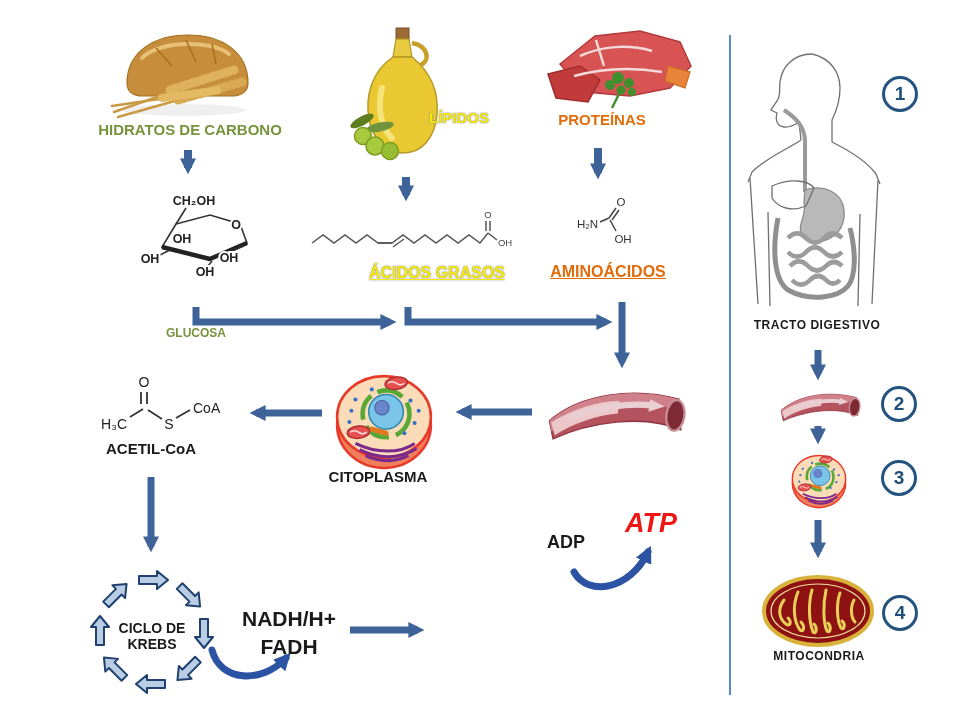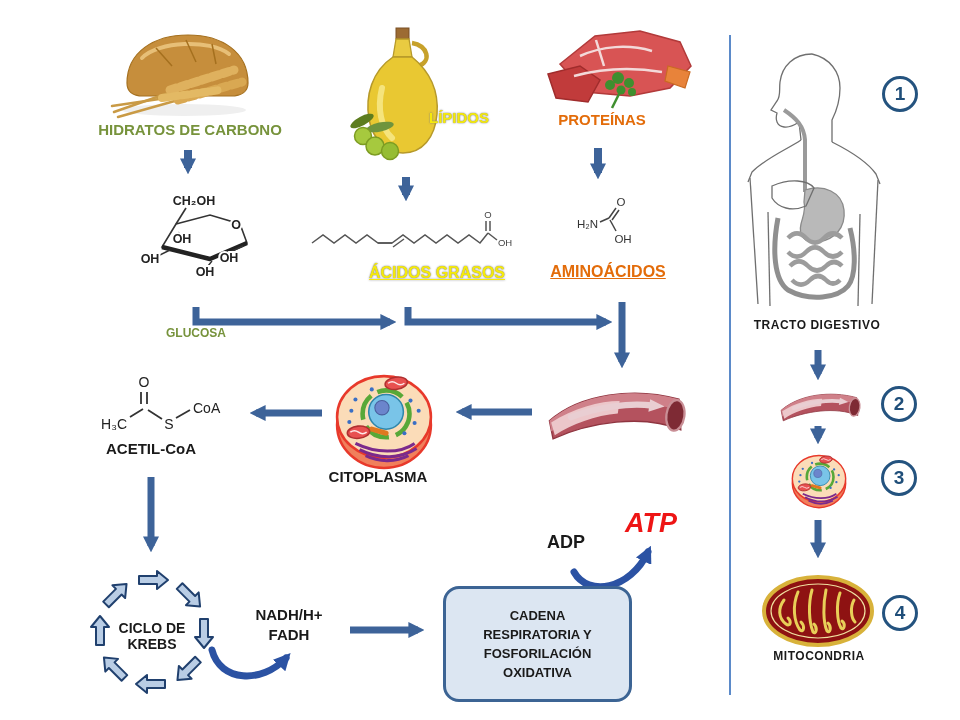--- a/index.html
+++ b/index.html
@@ -265,31 +265,25 @@
 <div class="lbl orange sz16" style="left:608px;top:263px;">AMINOÁCIDOS</div>
 
 <div class="lbl black sz15" style="left:378px;top:468px;">CITOPLASMA</div>
 <div class="lbl black sz15" style="left:151px;top:440px;">ACETIL-CoA</div>
 
 <div class="lbl black two-line" style="left:152px;top:620px;font-size:14px;">
   <span>CICLO DE</span>
   <span>KREBS</span>
 </div>
 
-<div class="lbl black two-line" style="left:289px;top:605px;font-size:15px;line-height:1.35;">
+<div class="lbl black two-line" style="left:289px;top:605px;font-size:21px;line-height:1.35;">
   <span>NADH/H+</span>
   <span>FADH</span>
 </div>
 
-<div class="chainbox">
-  <div>CADENA</div>
-  <div>RESPIRATORIA Y</div>
-  <div>FOSFORILACIÓN</div>
-  <div>OXIDATIVA</div>
-</div>
 
 <div class="lbl black sz20" style="left:566px;top:532px;">ADP</div>
 <div class="lbl red sz27" style="left:651px;top:508px;">ATP</div>
 
 <div class="lbl black sz12" style="left:817px;top:319px;letter-spacing:0.5px;">TRACTO DIGESTIVO</div>
 <div class="lbl black sz12" style="left:819px;top:650px;letter-spacing:0.5px;">MITOCONDRIA</div>
 
 <div class="numcircle" style="left:882px;top:76px;">
       <span>1</span>
     </div>

